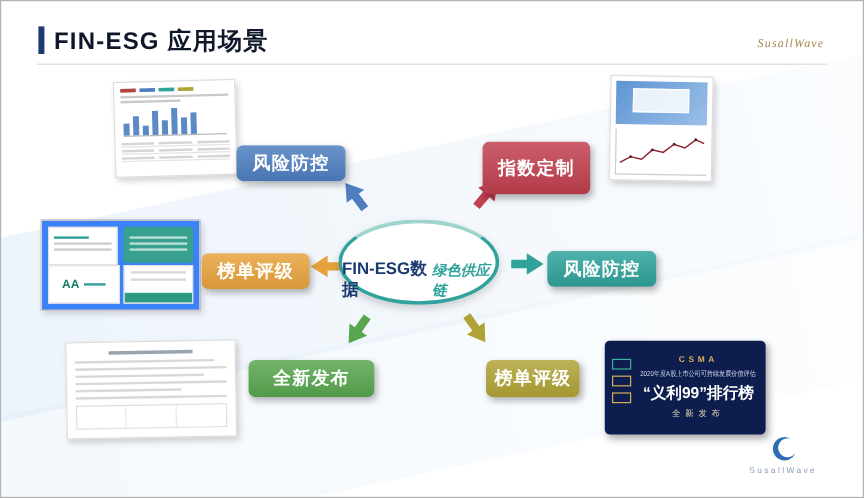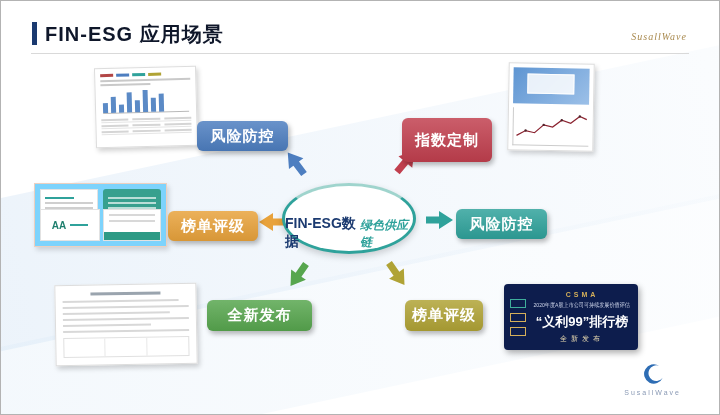--- a/index.html
+++ b/index.html
@@ -66,21 +66,21 @@
 
   
   .photo-thumb { left:507px; top:62px; width:86px; height:88px; background:#fff; border:1px solid #ddd;
                  box-shadow:2px 3px 5px rgba(0,0,0,.18); transform:rotate(1deg); padding:4px; }
   .pt-photo { height:36px; background:linear-gradient(135deg,#5e95d2,#9cc0e8); position:relative; }
   .pt-screen { position:absolute; left:18%; top:16%; width:62%; height:56%; background:rgba(255,255,255,.85);
                border:1px solid rgba(255,255,255,.9); }
   .pt-chart { height:38px; margin-top:4px; border-left:1px solid #ccc; border-bottom:1px solid #ccc; }
 
   
-  .credit-thumb { left:33px; top:182px; width:133px; height:64px; background:#7dd3fc; border:1px solid #ecd0c0;
+  .credit-thumb { left:33px; top:182px; width:133px; height:76px; background:#3b82f6; border:1px solid #ecd0c0;
                   box-shadow:2px 3px 5px rgba(0,0,0,.15); }
   .cc { position:absolute; }
   .cc1 { left:5px; top:5px; width:58px; height:32px; background:#fff; border:1px solid #e2e2e2; padding:4px; }
   .cc1 i { display:block; height:2px; background:#cfcfcf; margin:3px 0; }
   .cc1 i:first-child { background:#2fa29b; width:60%; }
   .cc2 { right:5px; top:5px; width:58px; height:30px; background:#37a08e; border-radius:3px; padding:5px; }
   .cc2 i { display:block; height:2px; background:rgba(255,255,255,.65); margin:3px 0; }
   .cc3 { left:5px; bottom:5px; width:60px; height:32px; background:#fff; border:1px solid #e2e2e2;
          display:flex; align-items:center; justify-content:center; gap:4px; }
   .cc3 .badge { color:#1f7f6e; font-weight:bold; font-size:10px; }
@@ -102,21 +102,21 @@
   .doc-thumb { left:54px; top:283px; width:142px; height:81px; background:#fff; border:1px solid #ddd;
                box-shadow:2px 3px 5px rgba(0,0,0,.18); transform:rotate(-1deg); padding:7px; }
   .dt-title { height:3px; width:55%; background:#9aa4ae; margin:0 auto 5px; }
   .dt-line { height:2px; background:#d8d8d8; margin:4px 0; }
   .dt-line:nth-of-type(2){ width:92%; } .dt-line:nth-of-type(4){ width:85%; } .dt-line:nth-of-type(6){ width:70%; }
   .dt-grid { margin-top:5px; border:1px solid #e0e0e0; height:20px; display:grid; grid-template-columns:1fr 1fr 1fr; }
   .dt-grid span { border-right:1px solid #e8e8e8; }
   .dt-grid span:last-child { border-right:none; }
 
   
-  .ranking-card { left:503px; top:283px; width:134px; height:66px; background:#0d1d4d; border-radius:4px;
+  .ranking-card { left:503px; top:283px; width:134px; height:78px; background:#0d1d4d; border-radius:4px;
                   box-shadow:2px 3px 6px rgba(0,0,0,.32); color:#fff; display:flex; flex-direction:column;
                   align-items:center; justify-content:center; gap:3px; padding:6px 6px 6px 28px; text-align:center; }
   .rk-header { color:#d4af5a; font-size:7px; letter-spacing:3px; font-weight:bold; }
   .rk-line1 { font-size:6px; color:#cfd6ea; white-space:nowrap; transform:scaleX(.85); }
   .rk-title { font-size:13px; font-weight:bold; white-space:nowrap; }
   .rk-sub { font-size:7px; color:#e8d9b0; letter-spacing:4px; }
   .rk-chips { position:absolute; left:6px; top:15px; display:flex; flex-direction:column; gap:5px; }
   .rk-chips i { width:16px; height:9px; border:1px solid #3fae9b; display:block; }
   .rk-chips i:nth-child(2){ border-color:#d4af5a; } .rk-chips i:nth-child(3){ border-color:#d4af5a; }
 

